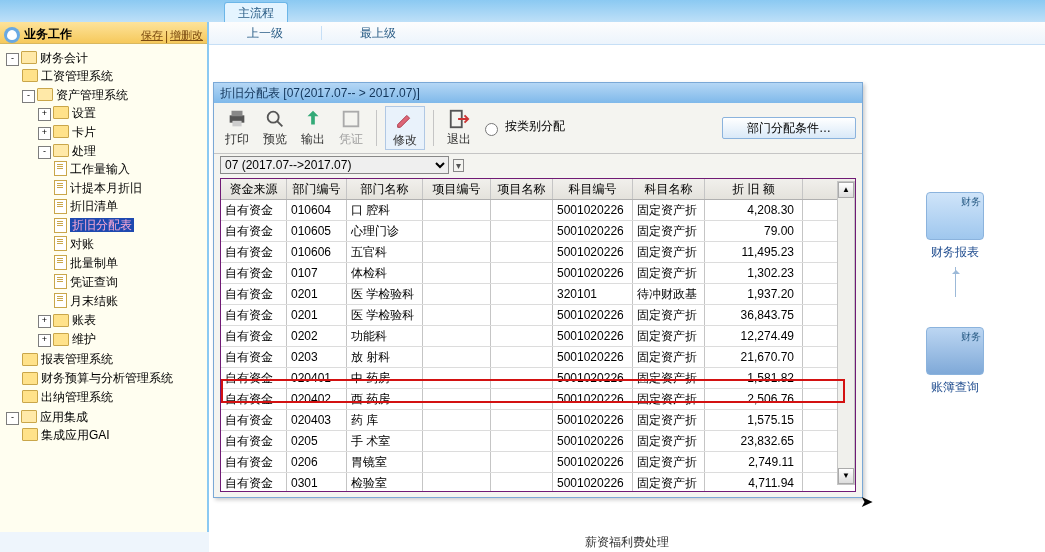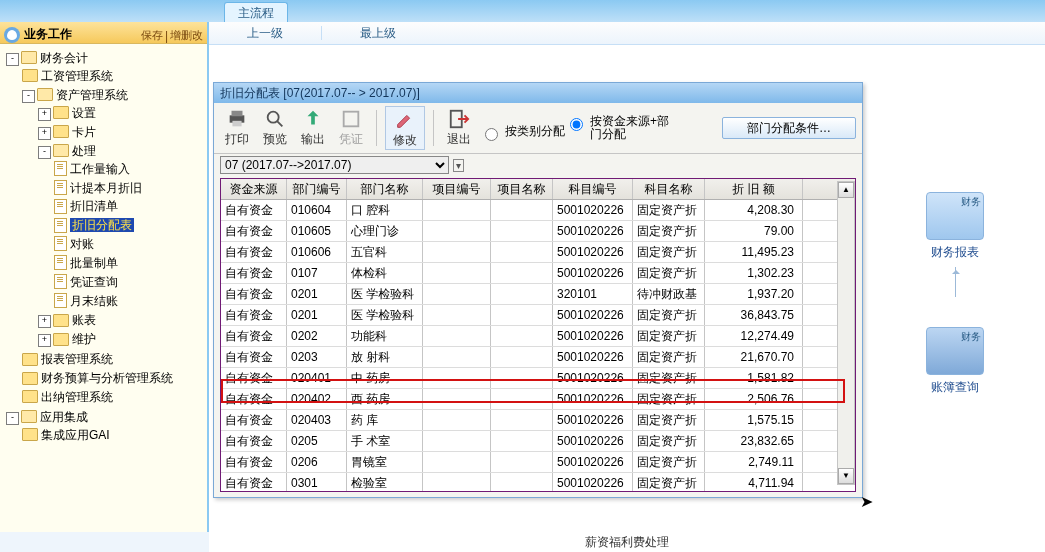--- a/index.html
+++ b/index.html
@@ -2,31 +2,31 @@
 <html><head>
 <meta charset="utf-8">
 <style>
   body { margin:0; font-family:"SimSun","Microsoft YaHei",Arial,sans-serif; font-size:12px; background:#eef5fc; width:1045px; height:552px; position:relative; overflow:hidden; }
   .top-tab-bar { position:absolute; left:0; right:0; top:0; height:22px; background:linear-gradient(#8bc9f2,#bee0f8); border-bottom:1px solid #6cb6e8; }
   .main-tab { position:absolute; left:224px; top:2px; height:20px; width:62px; background:#e4f4ff; border:1px solid #6cb6e8; border-bottom:none; border-radius:3px 3px 0 0; text-align:center; line-height:20px; color:#2a5d86; font-size:12px; }
   .left-panel { position:absolute; left:0; top:22px; width:207px; height:510px; background:#fffef0; border-right:2px solid #8bc9f2; }
   .left-header { height:21px; background:linear-gradient(#fde39b,#f6c95c); border-bottom:1px solid #d9b85f; display:flex; align-items:flex-end; padding:0 4px; }
   .left-header .p-icon { width:16px; height:16px; background:#69a9e3; border-radius:50%; margin-right:4px; position:relative; }
   .left-header .p-icon:after { content:""; position:absolute; left:3px; top:3px; width:10px; height:10px; background:#fff; border-radius:50% 50% 50% 50% / 60% 60% 40% 40%; }
-  .left-header .left-btn { margin-left:auto; color:#7a4a10; font-size:11px; cursor:pointer; }
+  .left-header .left-btn { margin-left:auto; color:#7a4a10; font-size:11px; cursor:pointer; text-decoration:underline; }
   .tree { padding:4px 0 0 4px; line-height:16px; color:#000; }
   .tree ul { list-style:none; margin:0; padding-left:16px; }
   .tree li { position:relative; padding:1px 0 1px 0; white-space:nowrap; }
   .t-toggle { display:inline-block; width:11px; height:11px; border:1px solid #7d7d7d; text-align:center; line-height:9px; font-size:9px; margin-right:2px; background:#fff; cursor:pointer; }
   .folder { display:inline-block; width:14px; height:11px; background:#ffe28a; border:1px solid #c9a64a; border-radius:1px; margin:0 3px 0 0; vertical-align:middle; }
   .folder.open { background:#ffe9a8; }
   .doc { display:inline-block; width:11px; height:13px; background:#fff; border:1px solid #c9a64a; margin:0 3px 0 0; vertical-align:middle; position:relative; }
   .doc:after { content:""; position:absolute; left:2px; top:2px; width:6px; height:1px; background:#c9a64a; box-shadow:0 2px 0 #c9a64a,0 4px 0 #c9a64a; }
   .tree-label { vertical-align:middle; }
-  .tree-sel { background:#1e49b0; color:#fde047; padding:0 2px; }
+  .tree-sel { background:#1e49b0; color:#f9a8d4; padding:0 2px; }
   .content { position:absolute; left:209px; right:0; top:22px; bottom:0; background:#fff; }
   .nav { height:22px; border-bottom:1px solid #c6dff6; background:linear-gradient(#fdfdfd,#ecf4fc); display:flex; align-items:center; padding-left:30px; gap:30px; }
   .nav .nav-btn { color:#2a5d86; cursor:pointer; padding:2px 8px; }
   .nav .sep { width:1px; height:14px; background:#c6dff6; }
   .dialog { position:absolute; left:213px; top:82px; width:648px; height:414px; background:#f4f4f0; border:1px solid #7aa8d6; box-shadow:2px 2px 4px rgba(0,0,0,.2); }
   .dlg-title { height:20px; background:linear-gradient(#b5d7f5,#7fb9ea); color:#12355a; padding:0 6px; line-height:20px; font-weight:normal; display:flex; align-items:center; }
   .toolbar { display:flex; align-items:center; height:50px; border-bottom:1px solid #c5c5c5; padding:0 6px; gap:4px; background:#f4f4f0; }
   .tbtn { width:34px; text-align:center; cursor:pointer; color:#323232; }
   .tbtn .ic { width:22px; height:22px; margin:0 auto 1px; display:block; }
   .tbtn.dis { color:#9f9f9f; }
@@ -152,24 +152,20 @@
     <div class="sep2"></div>
     <div class="tbtn"><svg class="ic" viewBox="0 0 24 24">
           <rect x="3" y="3" width="12" height="18" fill="none" stroke="#555" stroke-width="2"></rect>
           <path d="M11 12 H22 M18 8 L22 12 L18 16" fill="none" stroke="#c33" stroke-width="2"></path>
         </svg><span>退出</span></div>
     <div class="radio-grp">
       <label class="radio-cell">
           <input type="radio" name="m" style="">
           <span>按类别分配</span>
         </label>
-      <label class="radio-cell">
-          <input type="radio" name="m" checked="" style="">
-          <span>按资金来源+部门分配</span>
-        </label>
     </div>
     <button class="pill-btn">部门分配条件…</button>
   </div>
   <div class="period">
     <select><option>07 (2017.07--&gt;2017.07)</option></select>
     <span style="font-size:10px;color:#555;border:1px solid #888;padding:0 2px;cursor:pointer">▾</span>
   </div>
   <div class="grid-wrap">
     <div class="ghead-row" id="ghead">
         <div class="gc c0">资金来源</div>

